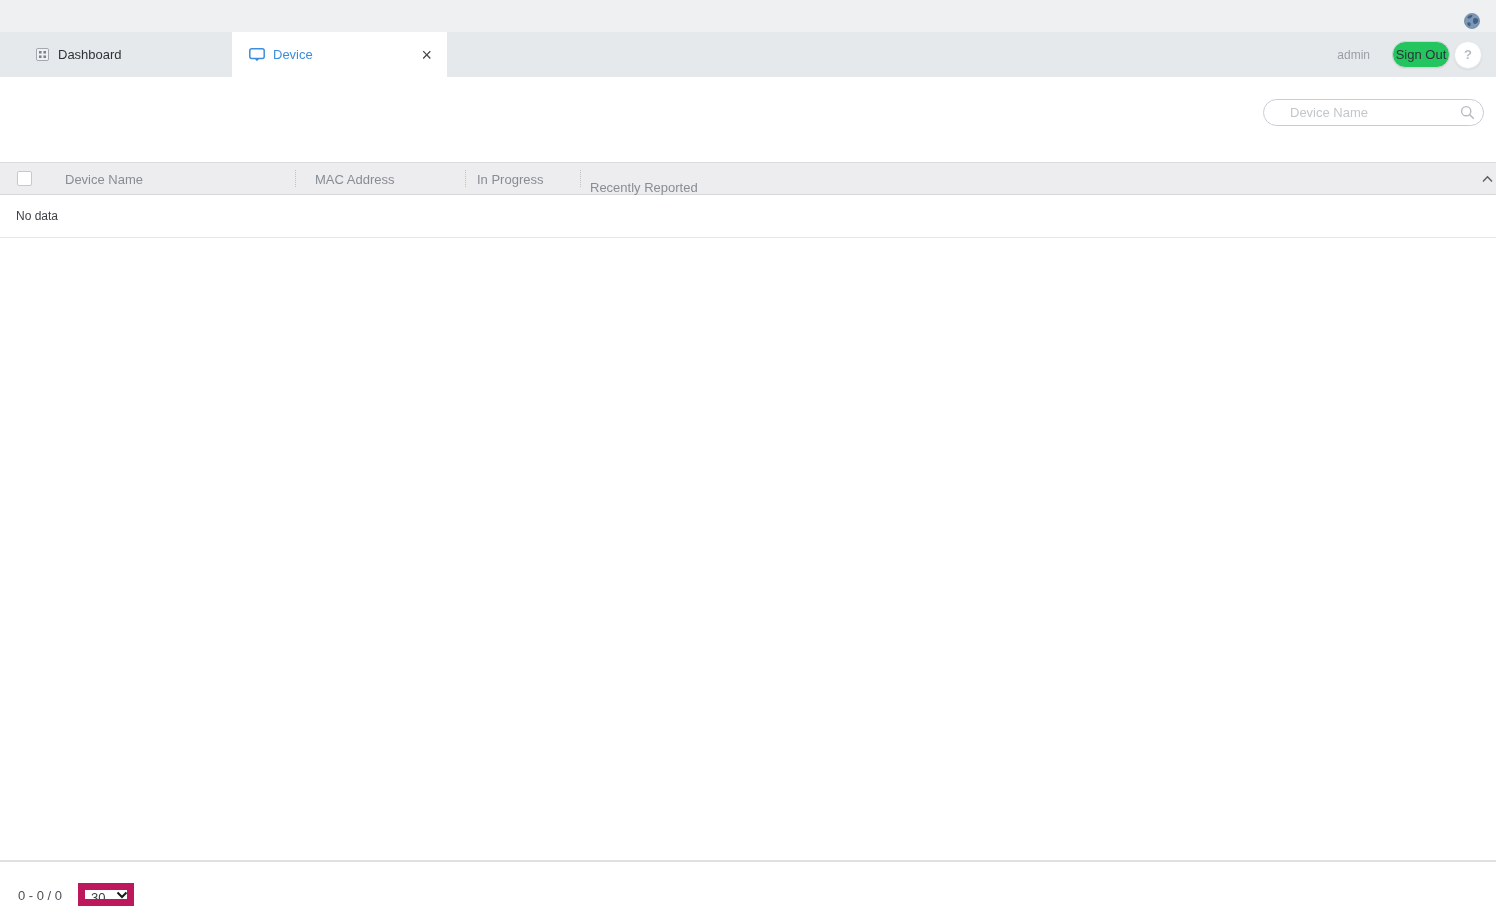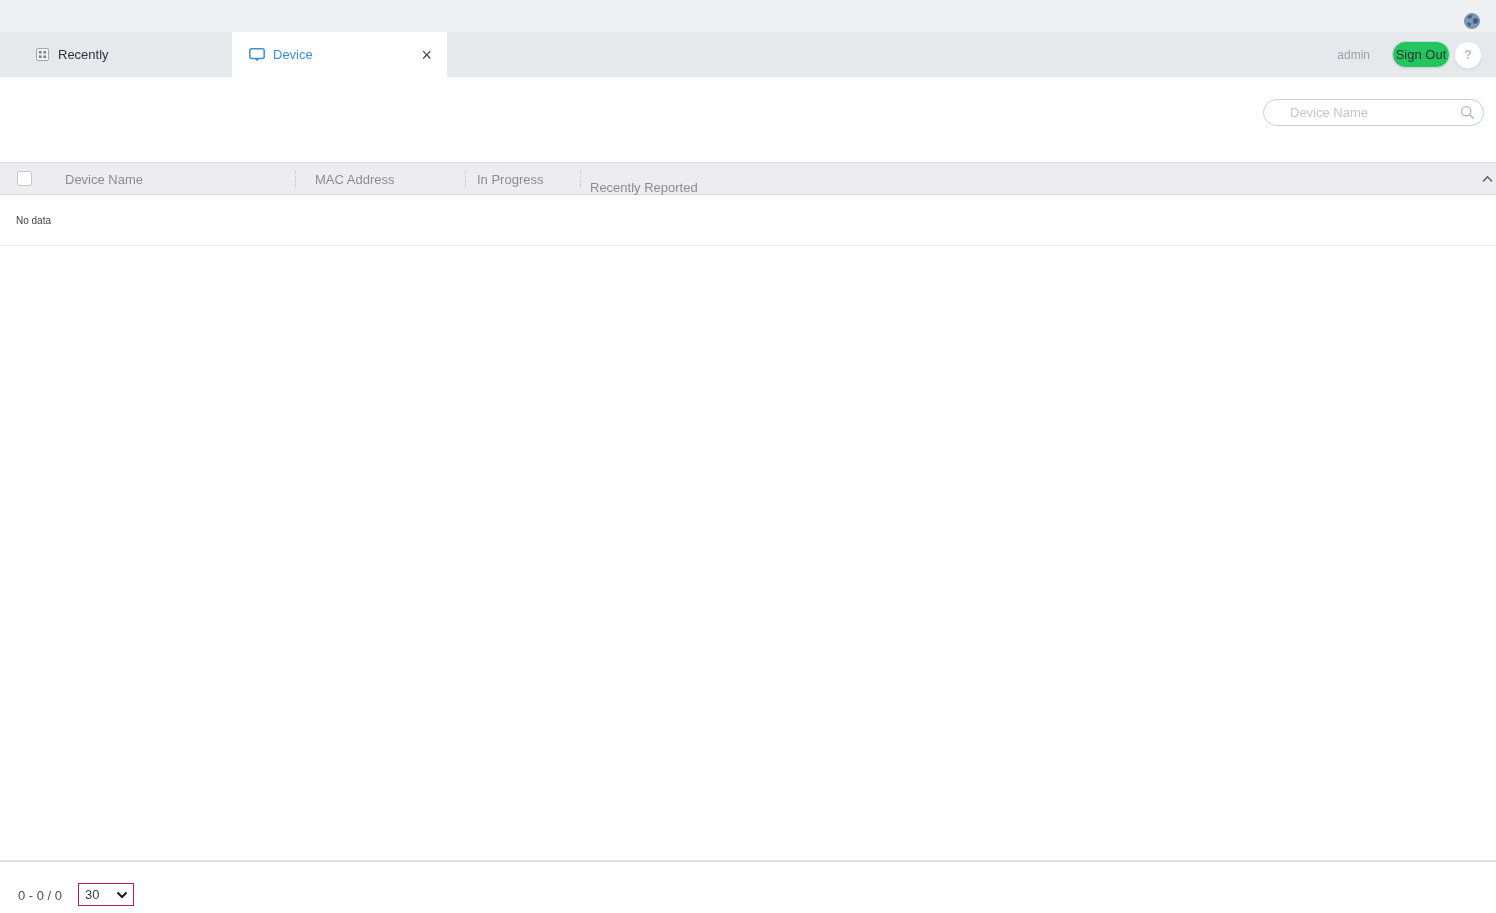--- a/index.html
+++ b/index.html
@@ -97,37 +97,37 @@
   .th-4 { left: 590px; margin-top: 8px; }
   .th-sep {
     position: absolute; top: 7px; height: 17px; width: 0;
     border-left: 1px dotted #bfc2c5;
   }
   .sep-1 { left: 295px; } .sep-2 { left: 465px; } .sep-3 { left: 580px; }
   .sort-icon { position: absolute; right: 3px; top: 12px; width: 11px; height: 8px; cursor: pointer; }
 
   
   .empty-row {
-    position: absolute; left: 0; top: 195px; width: 100%; height: 51px;
+    position: absolute; left: 0; top: 195px; width: 100%; height: 43px;
     border-bottom: 1px solid #e6e7e9; box-sizing: border-box;
     display: flex; align-items: center; padding-left: 16px;
-    color: #3e4247; font-size: 10px; background: #fff;
+    color: #3e4247; font-size: 12px; background: #fff;
   }
 
   
   .footer {
     position: absolute; left: 0; bottom: 0; width: 100%; height: 53px;
     background: #ffffff; border-top: 2px solid #e0e0e0; box-sizing: border-box;
   }
   .range-text { position: absolute; left: 18px; top: 26px; font-size: 13px; color: #4c5055; }
   .page-size-wrap { position: absolute; left: 78px; top: 21px; width: 56px; height: 23px; }
   .page-size-select {
     width: 100%; height: 100%; box-sizing: border-box;
     -webkit-appearance: none; -moz-appearance: none; appearance: none;
-    border: 1px solid #be185d; border-radius: 0; background: #ffffff;
+    border: 7px solid #be185d; border-radius: 0; background: #ffffff;
     font-size: 13px; color: #3a3d41; padding: 0 20px 0 6px;
     font-family: "Liberation Sans", "DejaVu Sans", sans-serif;
     cursor: pointer; outline: none;
   }
   .select-chevron { position: absolute; right: 6px; top: 8px; width: 12px; height: 8px; pointer-events: none; }
 
   svg { display: block; }
 </style>
 </head>
 <body>
@@ -151,21 +151,21 @@
     <div class="tab tab-dashboard">
       <span>
         <svg width="13" height="13" viewBox="0 0 14 14">
           <rect x="0.5" y="0.5" width="13" height="13" rx="1.5" fill="#f1f2f3" stroke="#9aa0a6" stroke-width="1"></rect>
           <rect x="3.2" y="3.2" width="2.8" height="2.8" fill="#7e848b"></rect>
           <rect x="8.0" y="3.2" width="2.8" height="2.8" fill="#7e848b"></rect>
           <rect x="3.2" y="8.0" width="2.8" height="2.8" fill="#7e848b"></rect>
           <rect x="8.0" y="8.0" width="2.8" height="2.8" fill="#7e848b"></rect>
         </svg>
       </span>
-      <span class="tab-label">Recently</span>
+      <span class="tab-label">Dashboard</span>
     </div>
 
     <div class="tab tab-error">
       <span>
         <svg width="16" height="14" viewBox="0 0 16 14">
           <rect x="0.8" y="0.8" width="14.4" height="9.6" rx="2" fill="none" stroke="#3c8ddc" stroke-width="1.5"></rect>
           <path d="M5.6 10.6 H10.4 L8 13.2 Z" fill="#3c8ddc"></path>
         </svg>
       </span>
       <span class="tab-label">Device</span>

